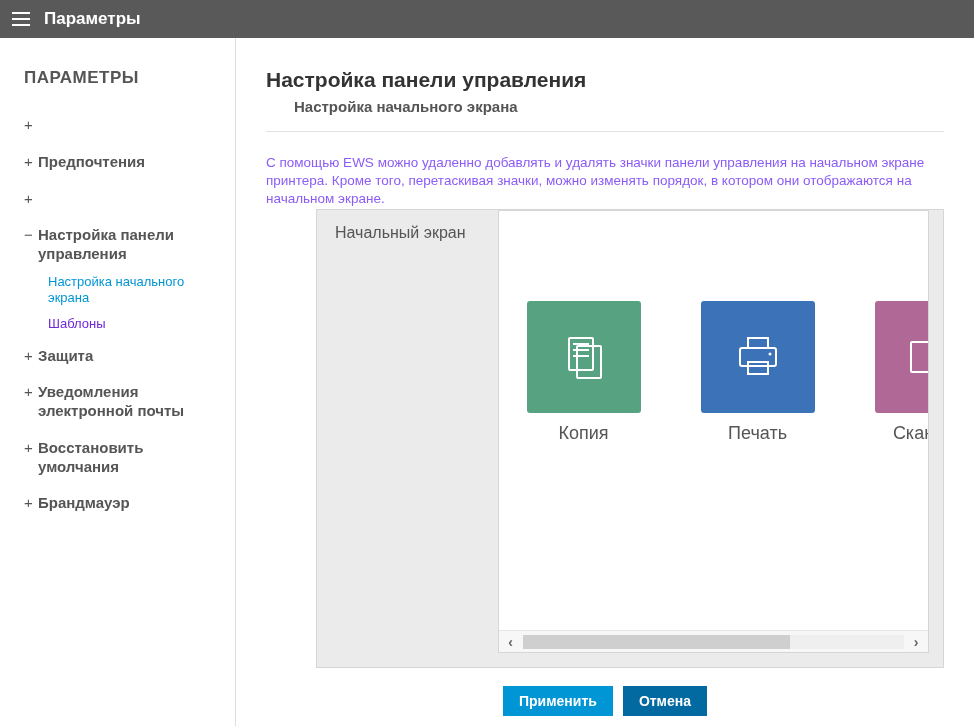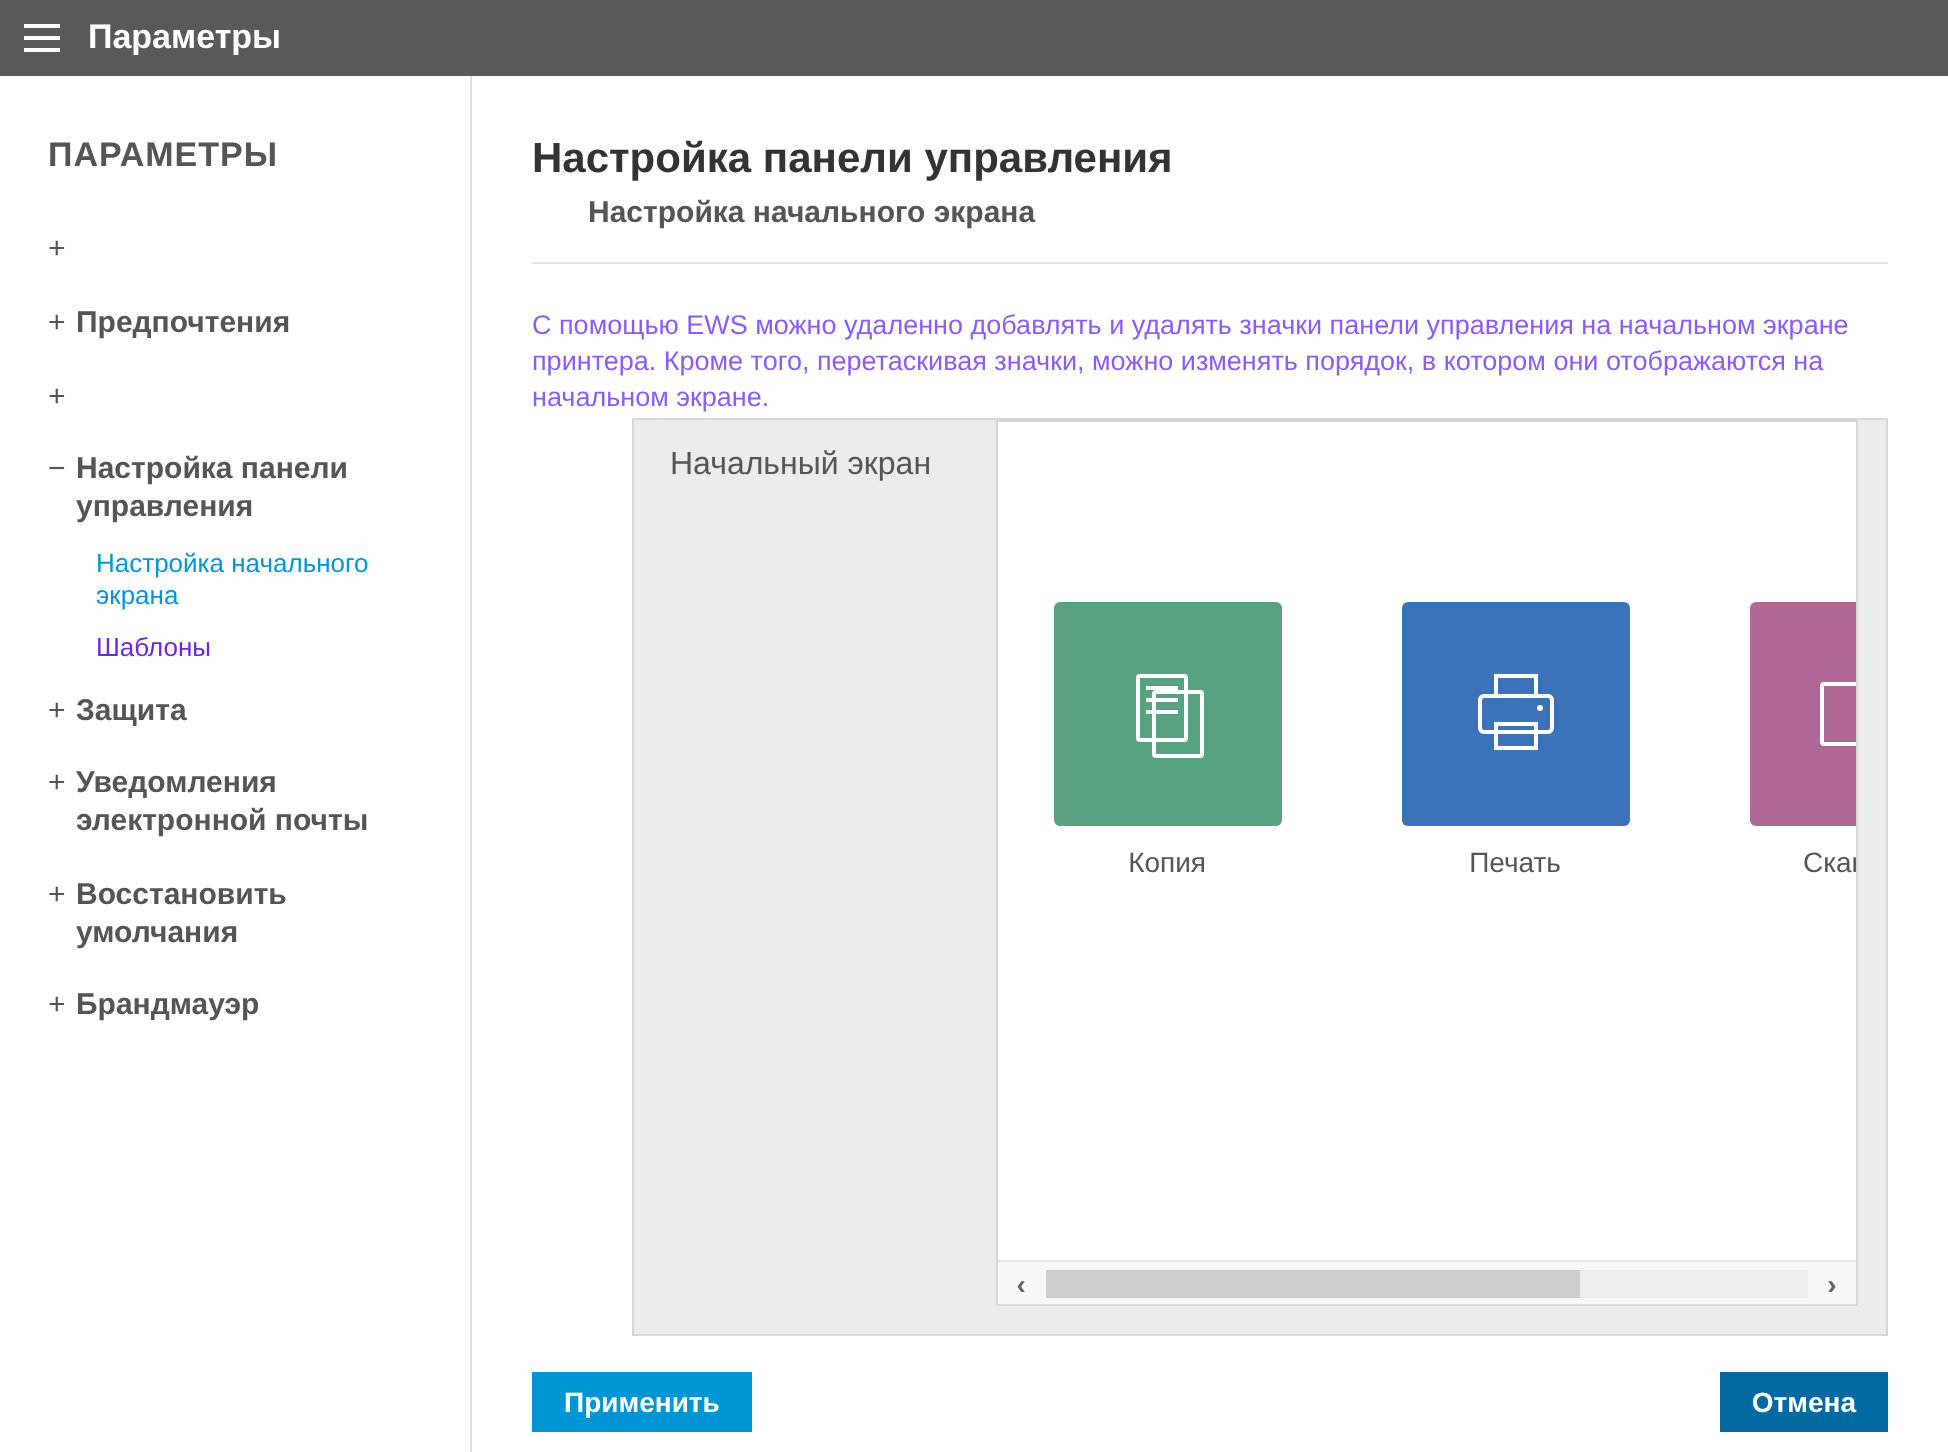--- a/index.html
+++ b/index.html
@@ -158,21 +158,21 @@
     display: flex;
     align-items: center;
     justify-content: center;
     cursor: pointer;
   }
   .tile-green { background: #56a281; }
   .tile-purple { background: #b06996; }
   .tile-blue  { background: #3c72b8; }
   .tile-label {
     margin-top: 10px;
-    font-size: 14px;
+    font-size: 18px;
     color: #555;
     text-align: center;
   }
   .tile svg { stroke: #fff; fill: none; stroke-width: 2; }
   
   .scrollbar-row {
     display: flex;
     align-items: center;
     height: 22px;
     border-top: 1px solid #e5e5e5;
@@ -200,21 +200,21 @@
     position: absolute;
     left: 0;
     top: 0;
     height: 14px;
     width: 70%;
     background: #cfcfcf;
   }
   
   .footer {
     display: flex;
-    justify-content: space-between;
+    justify-content: center;
     gap: 10px;
     padding: 18px 0 0 0;
   }
   .btn {
     padding: 7px 16px;
     font-size: 14px;
     font-weight: bold;
     color: #fff;
     border: none;
     cursor: pointer;

